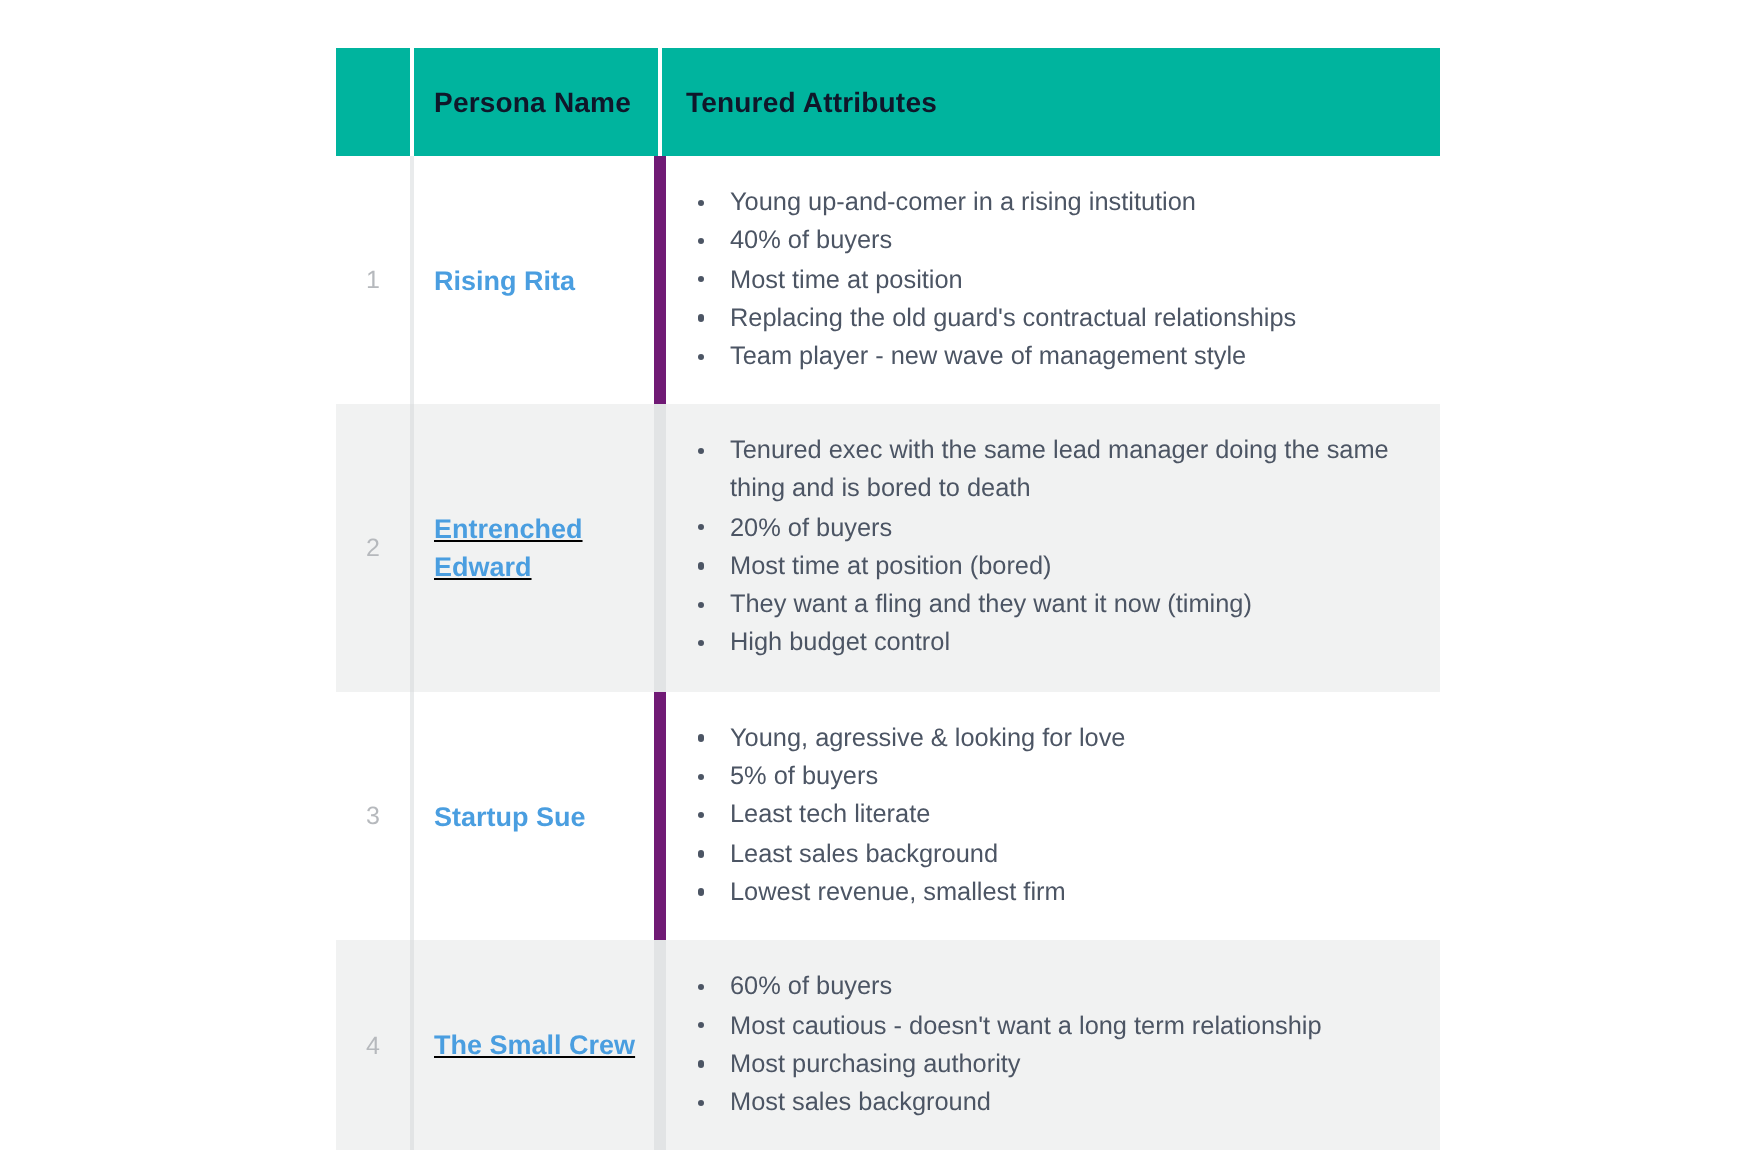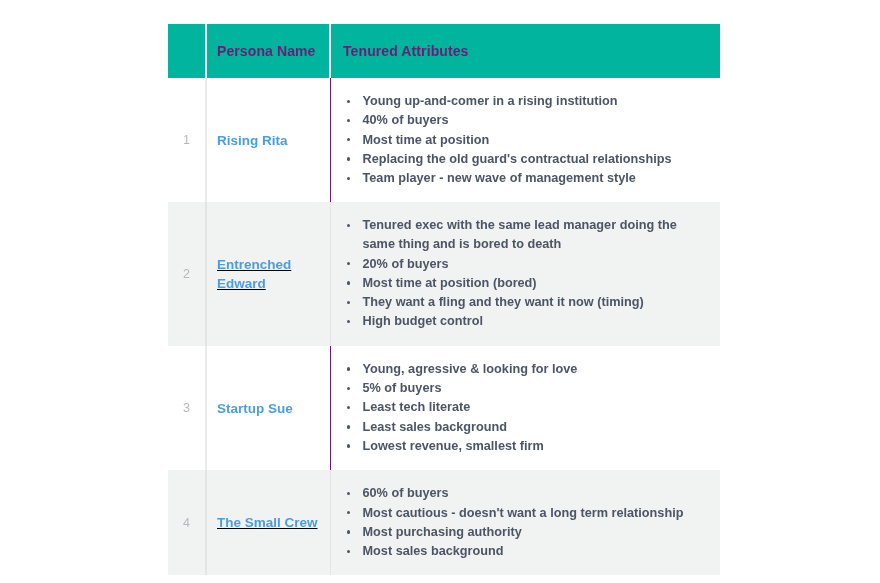--- a/index.html
+++ b/index.html
@@ -31,21 +31,21 @@
     background: #ffffff;
   }
 
   .persona-table col.col-num   { width: 38px; }
   .persona-table col.col-name  { width: 124px; }
   .persona-table col.col-attrs { width: 390px; }
 
   
   thead th {
     background: #00b49e;
-    color: #701a75;
+    color: #0f172a;
     font-size: 14px;
     font-weight: bold;
     text-align: left;
     padding: 0;
     height: 54px;
     vertical-align: middle;
     letter-spacing: 0.1px;
   }
   thead th.h-num {
     border-right: 2px solid #ffffff;
@@ -74,21 +74,21 @@
     font-size: 12.5px;
     border-right: 2px solid #e9ebec;
   }
   tbody tr.row-even td.c-num {
     border-right-color: #e2e4e5;
   }
 
   td.c-name {
     padding-left: 10px;
     padding-right: 6px;
-    border-right: 1px solid #701a75;
+    border-right: 6px solid #701a75;
   }
   tbody tr.row-even td.c-name {
     border-right-color: #e2e4e5;
     text-decoration: underline;
   }
 
   .persona-name {
     color: #4a9ee0;
     font-weight: bold;
     font-size: 13.5px;
@@ -105,21 +105,20 @@
     margin: 0;
     padding: 0;
   }
   ul.attr-list li {
     position: relative;
     color: #4c5564;
     font-size: 12.7px;
     line-height: 18.8px;
     padding-left: 20px;
     margin: 0 0 0.5px 0;
-    font-weight: bold;
   }
   ul.attr-list li .bullet {
     position: absolute;
     left: 4px;
     top: 7.5px;
     width: 3.4px;
     height: 3.4px;
     border-radius: 50%;
     background: #4c5564;
   }

